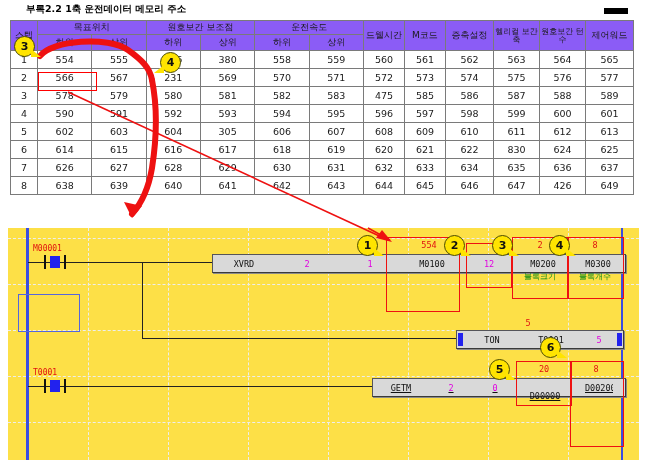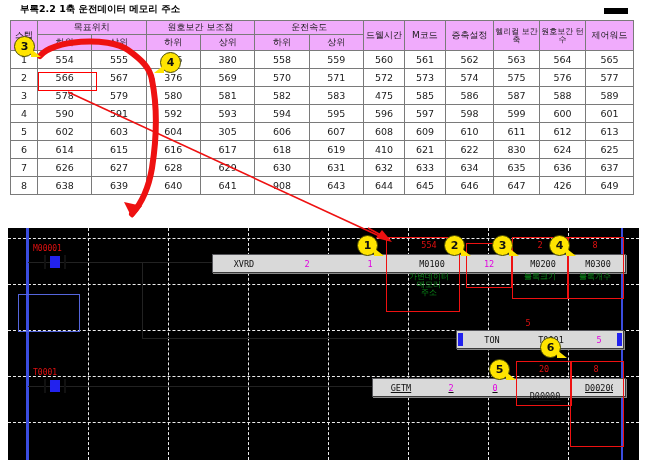--- a/index.html
+++ b/index.html
@@ -8,29 +8,29 @@
     background:#ffffff;
     font-family:"DejaVu Sans","Liberation Sans",sans-serif;
   }
   #root{position:absolute;inset:0;}
 
   
   .corner-mark{position:absolute;right:19px;top:8px;width:24px;height:6px;background:#000;}
 
   
   .doc-title{
-    position:absolute;left:20px;top:3px;font-size:9.5px;font-weight:bold;color:#000;
+    position:absolute;left:26px;top:3px;font-size:9.5px;font-weight:bold;color:#000;
     letter-spacing:0px;white-space:nowrap;
   }
   table.addr{border-collapse:collapse;width:624px;table-layout:fixed;}
   table.addr th,table.addr td{
     border:1px solid #7a7a7a;text-align:center;color:#1a1a1a;
     font-size:9px;padding:0;line-height:1.05;
   }
-  table.addr th{background:#f0abfc;font-weight:normal;height:15px;}
+  table.addr th{background:#8b5cf6;font-weight:normal;height:15px;}
   table.addr th.grp{height:13px;}
   table.addr td{background:#ffffff;height:17px;font-size:9.5px;}
   table.addr th.two{font-size:8px;line-height:1.0;}
   .col-step{width:26px;}
   .col-n{width:40px;}
   .col-w{width:45px;}
   .col-w2{width:47px;}
   .tbl-clip{position:absolute;left:10px;top:20px;width:624px;height:195px;overflow:hidden;}
 
   
@@ -49,21 +49,21 @@
   }
   .tail-br{right:-7px;bottom:-1px;border-width:8px 0 0 10px;border-color:transparent transparent transparent #ffe400;}
   .tail-bl{left:-7px;bottom:-1px;border-width:8px 10px 0 0;border-color:transparent #ffe400 transparent transparent;}
 
   
   .arrows{position:absolute;left:0;top:0;width:647px;height:465px;pointer-events:none;z-index:30;}
 
   
   .ladder{
     position:absolute;left:8px;top:228px;width:631px;height:232px;
-    background:#000000;overflow:hidden;
+    background:#fde047;overflow:hidden;
   }
   .ladder .gridv{position:absolute;top:0;bottom:0;width:0;border-left:1px dashed #ededed;}
   .ladder .gridh{position:absolute;left:0;right:0;height:0;border-top:1px dashed #ededed;}
   .rail-left{position:absolute;left:18px;top:0;bottom:0;width:3px;background:#3b4de0;}
   .rail-right{position:absolute;right:16px;top:0;bottom:0;width:2px;background:#3b4de0;}
 
   .rung-line{position:absolute;height:0;border-top:1.4px solid #222;}
   .vert-line{position:absolute;width:0;border-left:1.4px solid #222;}
 
   .contact{position:absolute;width:26px;height:14px;}
@@ -142,21 +142,21 @@
             <td class="col-n">561</td>
             <td class="col-w2">562</td>
             <td class="col-w">563</td>
             <td class="col-w">564</td>
             <td class="col-w2">565</td>
           </tr>
           <tr>
             <td class="col-step">2</td>
             <td class="col-n">566</td>
             <td class="col-n">567</td>
-            <td class="col-n">376</td>
+            <td class="col-n">231</td>
             <td class="col-n">569</td>
             <td class="col-n">570</td>
             <td class="col-n">571</td>
             <td class="col-n">572</td>
             <td class="col-n">573</td>
             <td class="col-w2">574</td>
             <td class="col-w">575</td>
             <td class="col-w">576</td>
             <td class="col-w2">577</td>
           </tr>
@@ -206,21 +206,21 @@
             <td class="col-w2">613</td>
           </tr>
           <tr>
             <td class="col-step">6</td>
             <td class="col-n">614</td>
             <td class="col-n">615</td>
             <td class="col-n">616</td>
             <td class="col-n">617</td>
             <td class="col-n">618</td>
             <td class="col-n">619</td>
-            <td class="col-n">410</td>
+            <td class="col-n">620</td>
             <td class="col-n">621</td>
             <td class="col-w2">622</td>
             <td class="col-w">830</td>
             <td class="col-w">624</td>
             <td class="col-w2">625</td>
           </tr>
           <tr>
             <td class="col-step">7</td>
             <td class="col-n">626</td>
             <td class="col-n">627</td>
@@ -234,21 +234,21 @@
             <td class="col-w">635</td>
             <td class="col-w">636</td>
             <td class="col-w2">637</td>
           </tr>
           <tr>
             <td class="col-step">8</td>
             <td class="col-n">638</td>
             <td class="col-n">639</td>
             <td class="col-n">640</td>
             <td class="col-n">641</td>
-            <td class="col-n">908</td>
+            <td class="col-n">642</td>
             <td class="col-n">643</td>
             <td class="col-n">644</td>
             <td class="col-n">645</td>
             <td class="col-w2">646</td>
             <td class="col-w">647</td>
             <td class="col-w">426</td>
             <td class="col-w2">649</td>
           </tr>
         </tbody>
     </table>
@@ -289,25 +289,20 @@
       <div class="cell dev" style="width:62px;">M0100</div>
       <div class="cell num" style="width:52px;">12</div>
       <div class="cell dev" style="width:56px;">M0200</div>
       <div class="cell dev" style="width:54px;">M0300</div>
     </div>
 
     <div class="valtop" style="left:390px;top:12px;width:62px;">554</div>
     <div class="valtop" style="left:504px;top:12px;width:56px;">2</div>
     <div class="valtop" style="left:560px;top:12px;width:54px;">8</div>
 
-    <div class="annot" style="left:386px;top:45px;width:70px;">
-      <span>가변데이터</span><br>
-      <span>메모리</span><br>
-      <span>주소</span>
-    </div>
     <div class="annot" style="left:504px;top:45px;width:56px;">
       <span>블록크기</span>
     </div>
     <div class="annot" style="left:560px;top:45px;width:54px;">
       <span>블록개수</span>
     </div>
 
     <div class="vert-line" style="left:134px;top:34px;height:76px;"></div>
     <div class="rung-line" style="left:134px;top:110px;width:316px;"></div>
 

